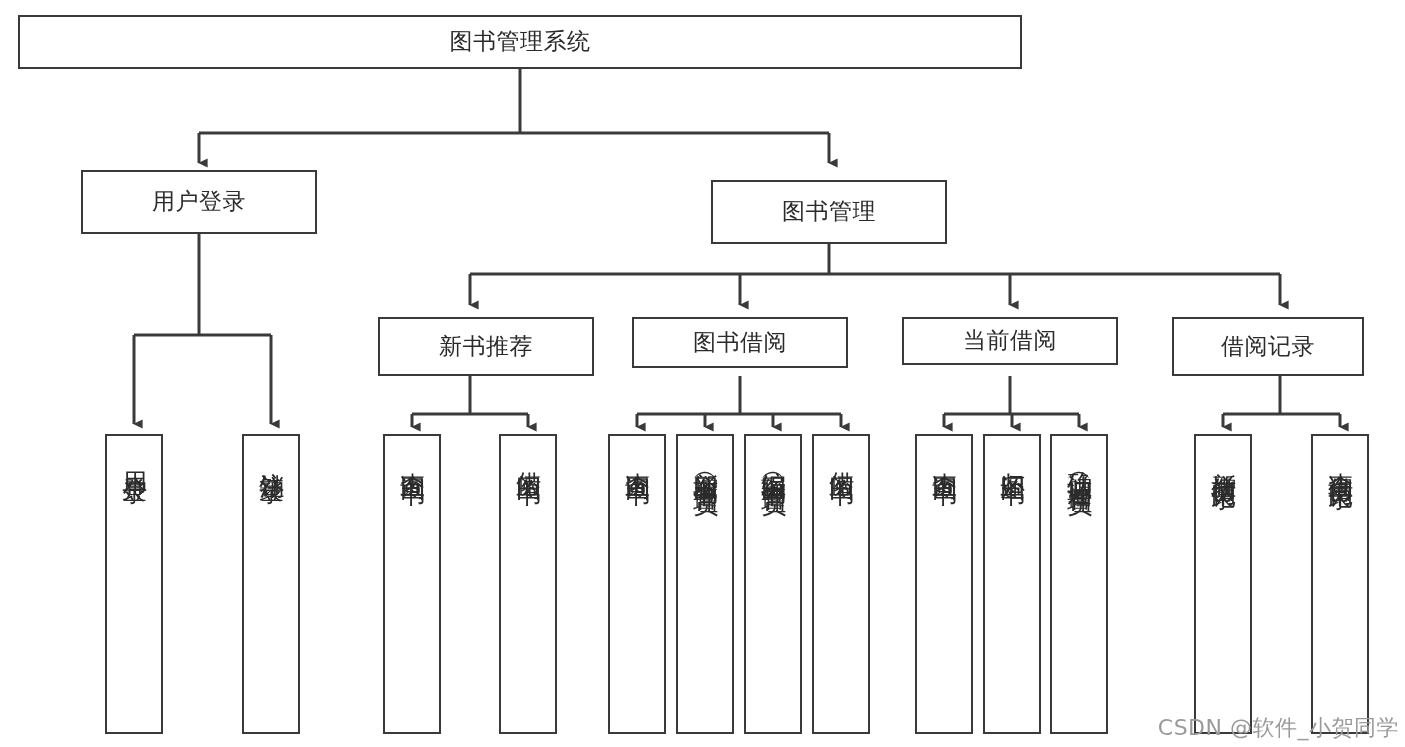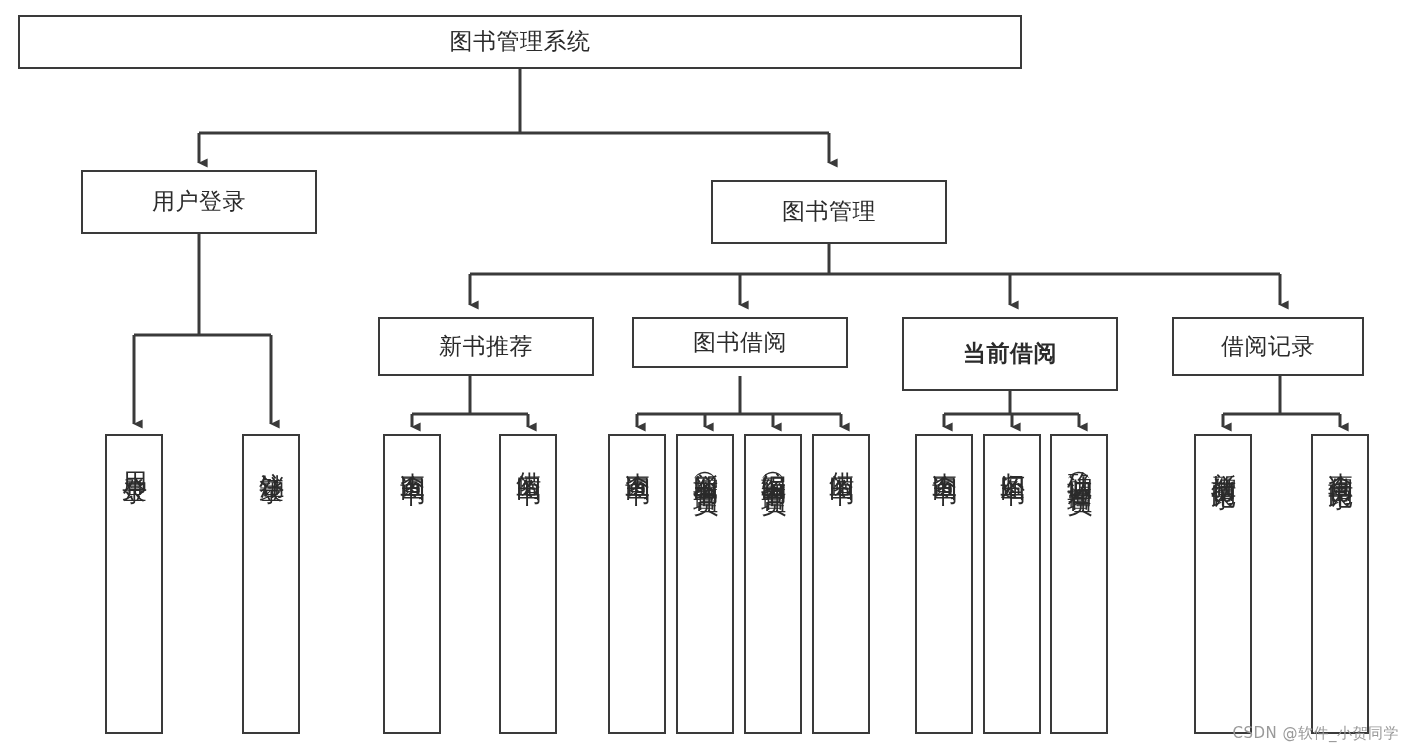--- a/index.html
+++ b/index.html
@@ -60,21 +60,21 @@
     text-orientation: upright;
     font-size: 25px;
     line-height: 1.05;
     letter-spacing: 3px;
     white-space: nowrap;
   }
   #watermark {
     position: absolute;
     right: 6px;
     bottom: 4px;
-    font-size: 15px;
+    font-size: 22px;
     color: #9a9a9a;
     letter-spacing: 0.5px;
     user-select: none;
   }
 </style>
 </head>
 <body>
 
 <div id="diagram-root">
 
@@ -141,21 +141,21 @@
   </div>
 
   <div class="node horiz" style="left:362px; top:317px; width:216px; height:59px;margin-left:16px;">
     <span class="label">新书推荐</span>
   </div>
 
   <div class="node horiz" style="left:632px; top:317px; width:216px; height:51px;">
     <span class="label">图书借阅</span>
   </div>
 
-  <div class="node horiz" style="left:902px; top:317px; width:216px; height:74px;font-weight:bold;">
+  <div class="node horiz" style="left:902px; top:317px; width:216px; height:48px;">
     <span class="label">当前借阅</span>
   </div>
 
   <div class="node horiz" style="left:1172px; top:317px; width:192px; height:59px;">
     <span class="label">借阅记录</span>
   </div>
 
   <div class="node vert" style="left:105px; top:434px; width:58px; height:300px;">
     <span class="label">用户登录</span>
   </div>

